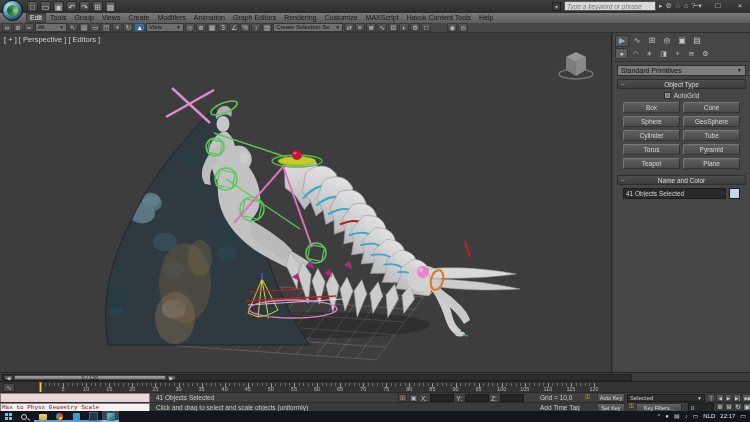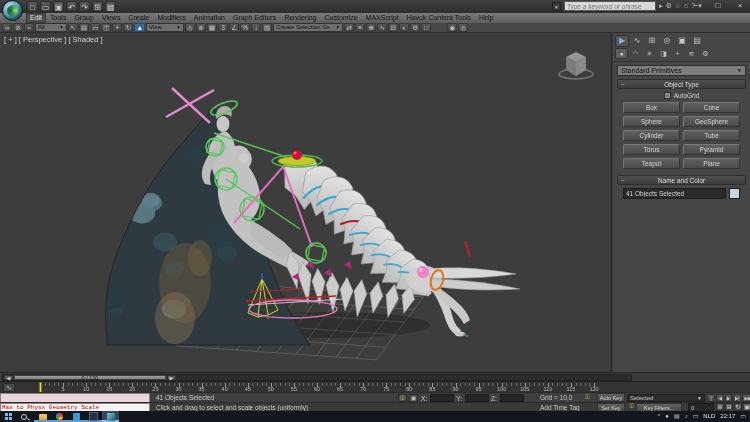--- a/index.html
+++ b/index.html
@@ -239,21 +239,21 @@
       <div class="tb-ic">⊟</div>
       <div class="tb-ic">◐</div>
       <div class="tb-ic">⚙</div>
       <div class="tb-ic">□</div>
       <div class="tb-gap" style="width: 14px;"></div>
       <div class="tb-ic">◉</div>
       <div class="tb-ic">◎</div>
     </div>
 
   <div id="viewport">
-    <div id="vp-label">[ + ] [ Perspective ] [ Shaded ]</div>
+    <div id="vp-label">[ + ] [ Perspective ] [ Editors ]</div>
     <svg width="612" height="339" viewBox="0 0 612 339">
       <defs>
         <clipPath id="rockClip">
             <path d="M108,312 C100,262 114,222 130,190 C144,158 166,128 185,107 C196,93 206,84 214,76 C224,86 231,101 237,121 C245,149 253,181 264,215 C276,252 292,288 310,312 Z"></path>
           </clipPath>
         <linearGradient id="plateShade" x1="0" y1="0" x2="0" y2="1">
           <stop offset="0" stop-color="#e2e2e2"></stop>
             <stop offset="1" stop-color="#b8b8b8"></stop>
         </linearGradient>
       </defs>

